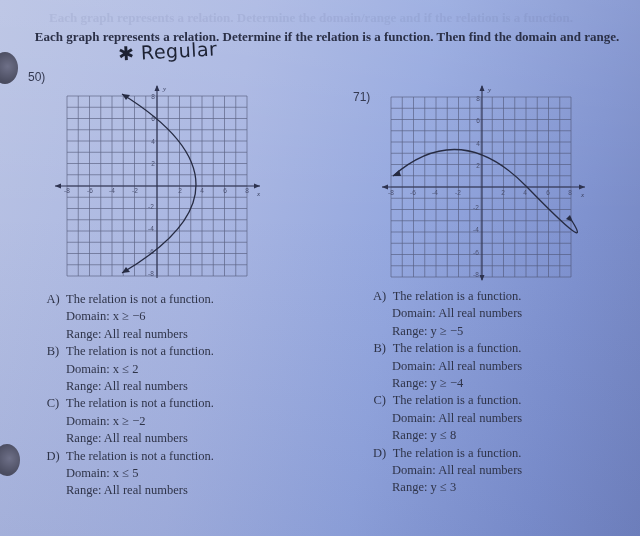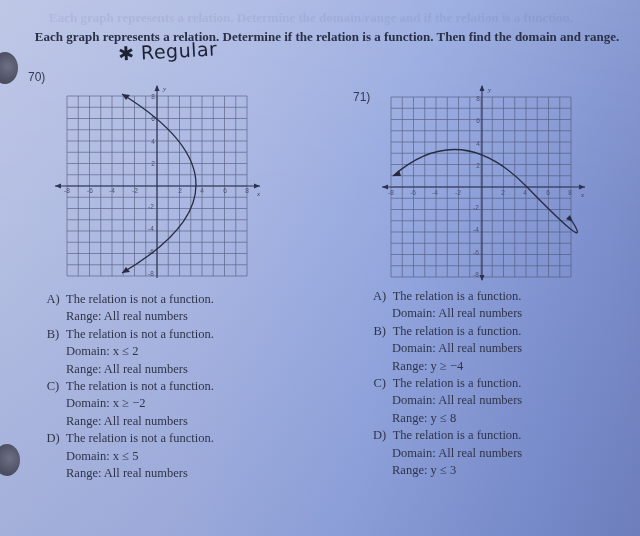--- a/index.html
+++ b/index.html
@@ -44,21 +44,21 @@
 
 <div class="shade"></div>
 <div class="ghost">Each graph represents a relation. Determine the domain/range and if the relation is a function.</div>
 
 <div class="hole" style="left:-8px; top:52px;"></div>
 <div class="hole" style="left:-6px; top:444px;"></div>
 
 <div class="instructions">Each graph represents a relation.  Determine if the relation is a function.  Then find the domain and range.</div>
 <div class="handwriting">✱ Regular</div>
 
-<div class="qnum" style="left:28px; top:70px;">70)</div>
+<div class="qnum" style="left:28px; top:70px;">50)</div>
 
 <svg class="graph" style="left:50px; top:80px;" width="220" height="200" viewBox="0 0 220 200">
   <g stroke="#4a5070" stroke-width="0.7" opacity="0.85">
 
     <g id="g70">
     </g>
   </g>
   <g id="grid70" stroke="#4a5070" stroke-width="0.7" opacity="0.8">
       <line x1="17" x2="17" y1="16" y2="196"></line>
       <line y1="16" y2="16" x1="17" x2="197"></line>
@@ -124,20 +124,21 @@
   </g>
 
   <path d="M72,14 Q220,106 72,193" fill="none" stroke="#262b42" stroke-width="1.3"></path>
   <polygon points="72,14 80,15 76,20" fill="#262b42"></polygon>
   <polygon points="72,193 80,192 76,187" fill="#262b42"></polygon>
 </svg>
 
 <div class="choices" style="left:40px; top:291px;">
   <div class="choice">
     <div class="line"><span class="letter">A)</span><span>The relation is not a function.</span></div>
+    <div class="sub">Domain: x ≥ −6</div>
     <div class="sub">Range: All real numbers</div>
   </div>
   <div class="choice">
     <div class="line"><span class="letter">B)</span><span>The relation is not a function.</span></div>
     <div class="sub">Domain: x ≤ 2</div>
     <div class="sub">Range: All real numbers</div>
   </div>
   <div class="choice">
     <div class="line"><span class="letter">C)</span><span>The relation is not a function.</span></div>
     <div class="sub">Domain: x ≥ −2</div>
@@ -218,20 +219,21 @@
 
   <path d="M13,94 Q80,36 147,105 T192,139" fill="none" stroke="#262b42" stroke-width="1.3"></path>
   <polygon points="13,94 19,88 21,94" fill="#262b42"></polygon>
   <polygon points="193,140 186,137 190,133" fill="#262b42"></polygon>
 </svg>
 
 <div class="choices" style="left:366px; top:288px;">
   <div class="choice">
     <div class="line"><span class="letter">A)</span><span>The relation is a function.</span></div>
     <div class="sub">Domain: All real numbers</div>
+    <div class="sub">Range: y ≥ −5</div>
   </div>
   <div class="choice">
     <div class="line"><span class="letter">B)</span><span>The relation is a function.</span></div>
     <div class="sub">Domain: All real numbers</div>
     <div class="sub">Range: y ≥ −4</div>
   </div>
   <div class="choice">
     <div class="line"><span class="letter">C)</span><span>The relation is a function.</span></div>
     <div class="sub">Domain: All real numbers</div>
     <div class="sub">Range: y ≤ 8</div>

